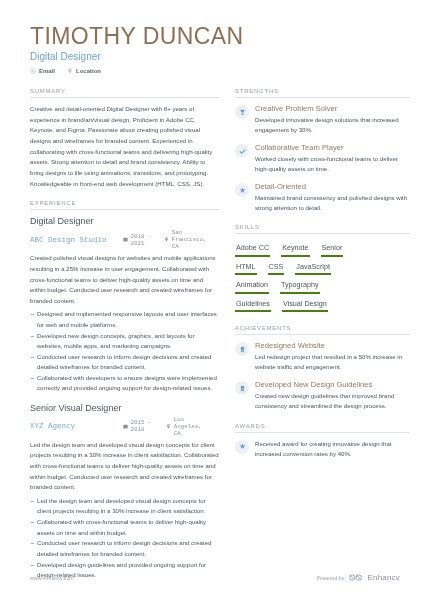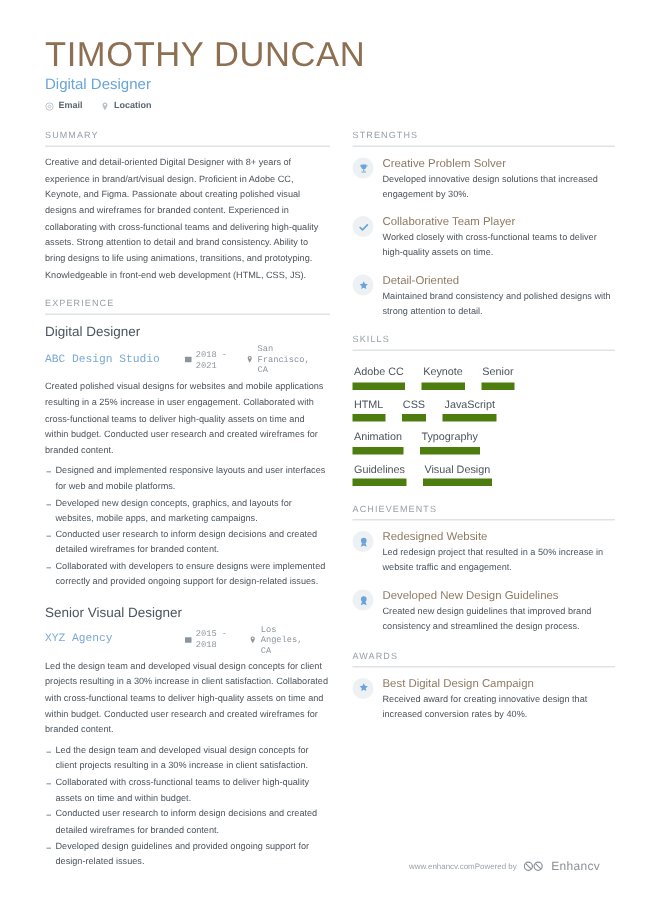--- a/index.html
+++ b/index.html
@@ -94,31 +94,31 @@
   .entry-ic svg { display:block; width:7px; height:7px; }
   .entry-body { flex:1; min-width:0; }
   .entry-title { font-size:7.6px; color:#8f7a63; line-height:1.25; margin-bottom:1.5px; }
   .entry-desc { font-size:6.1px; line-height:1.65; color:#4b545c; }
 
   
   .skill-row { display:flex; flex-wrap:wrap; gap:0 11px; }
   .skill {
     font-size:7.2px;
     color:#4b545c;
-    border-bottom:5px solid #4d7c0f;
+    border-bottom:2px solid #4d7c0f;
     padding:3px 1px 2.5px 1px;
     margin-bottom:2px;
     white-space:nowrap;
   }
 
   
   .footer {
     position:absolute;
     left:30px; right:30px; bottom:26px;
-    display:flex; align-items:center; justify-content:flex-end;
+    display:flex; align-items:center; justify-content:space-between;
   }
   .foot-url { font-size:5.3px; color:#9aa3aa; }
   .foot-right { display:flex; align-items:center; gap:5px; }
   .foot-pb { font-size:5.3px; color:#9aa3aa; }
   .foot-logo { display:flex; align-items:center; gap:3px; }
   .foot-logo svg { display:block; }
   .foot-brand { font-size:8px; color:#8a9298; letter-spacing:0.2px; }
 </style>
 </head>
 <body>
@@ -321,21 +321,20 @@
       <div class="sec">
         <div class="sec-head">AWARDS</div>
 
         <div class="entry">
           <span class="entry-ic">
             <svg viewBox="0 0 16 16" fill="currentColor">
               <path d="M8 1l1.9 4.1 4.4.5-3.3 3 .9 4.4L8 10.9 4.1 13l.9-4.4-3.3-3 4.4-.5L8 1z"></path>
             </svg>
           </span>
           <div class="entry-body">
-            <div class="entry-title">Best Digital Design Campaign</div>
             <div class="entry-desc">Received award for creating innovative design that increased conversion rates by 40%.</div>
           </div>
         </div>
 
       </div>
 
     </div>
   </div>
 
   <div class="footer">

